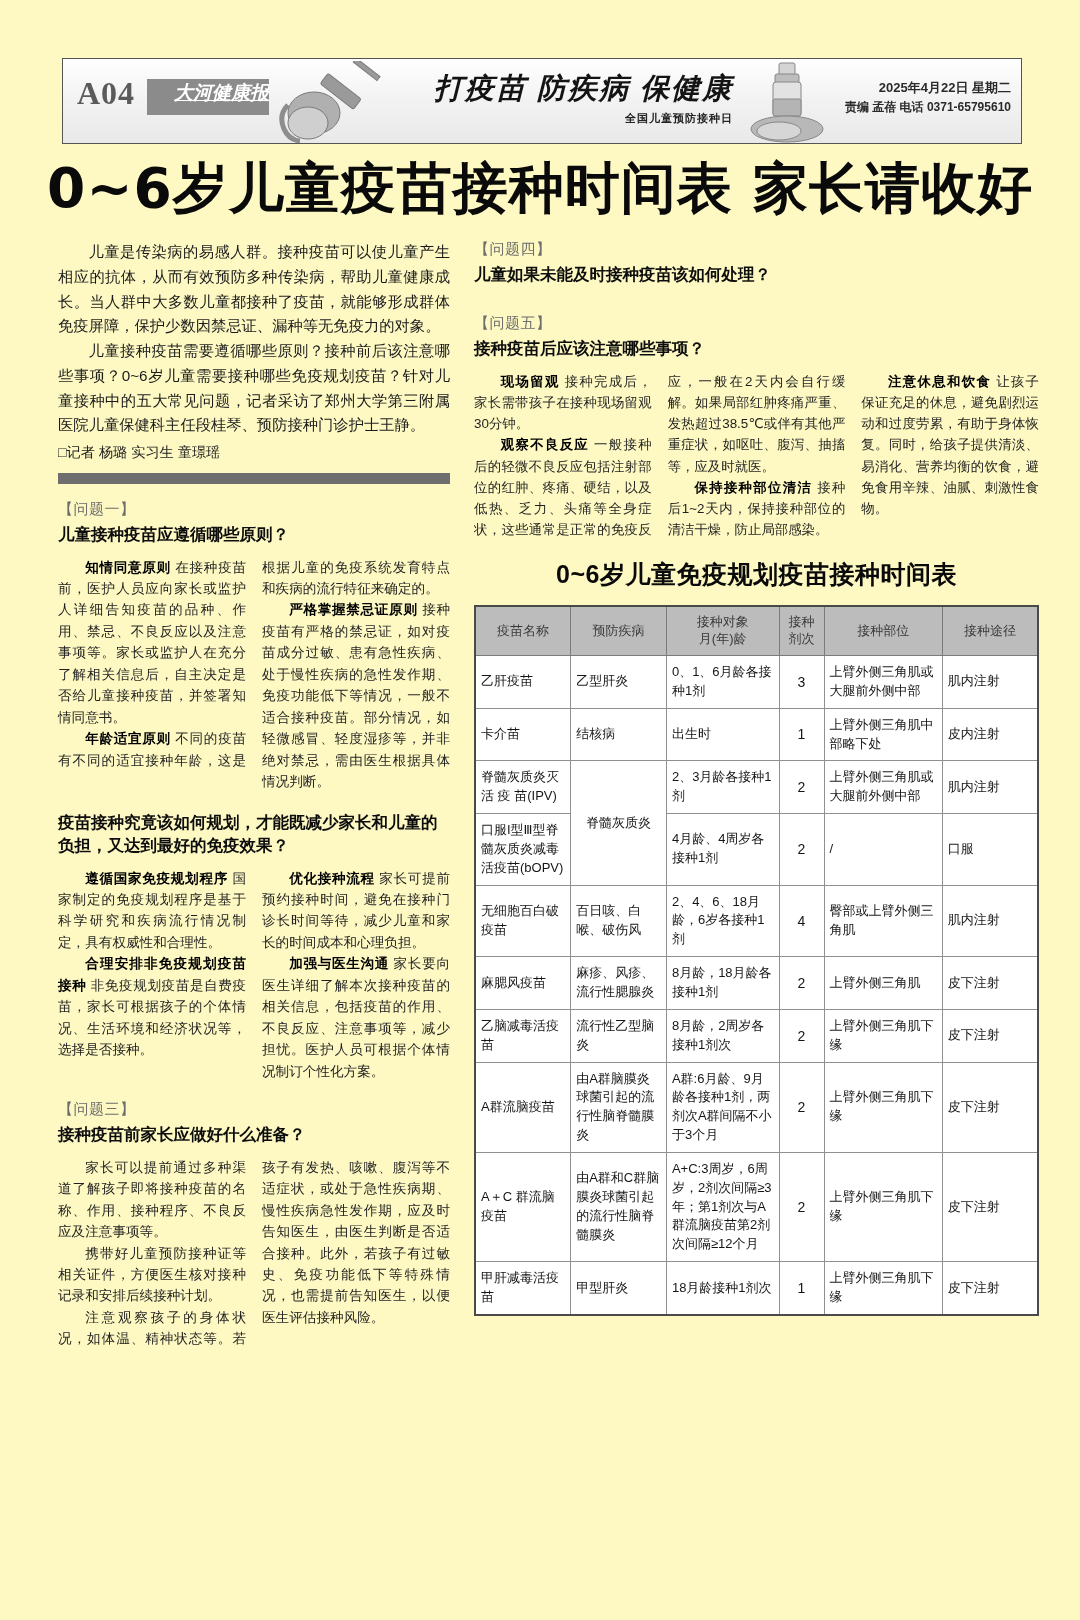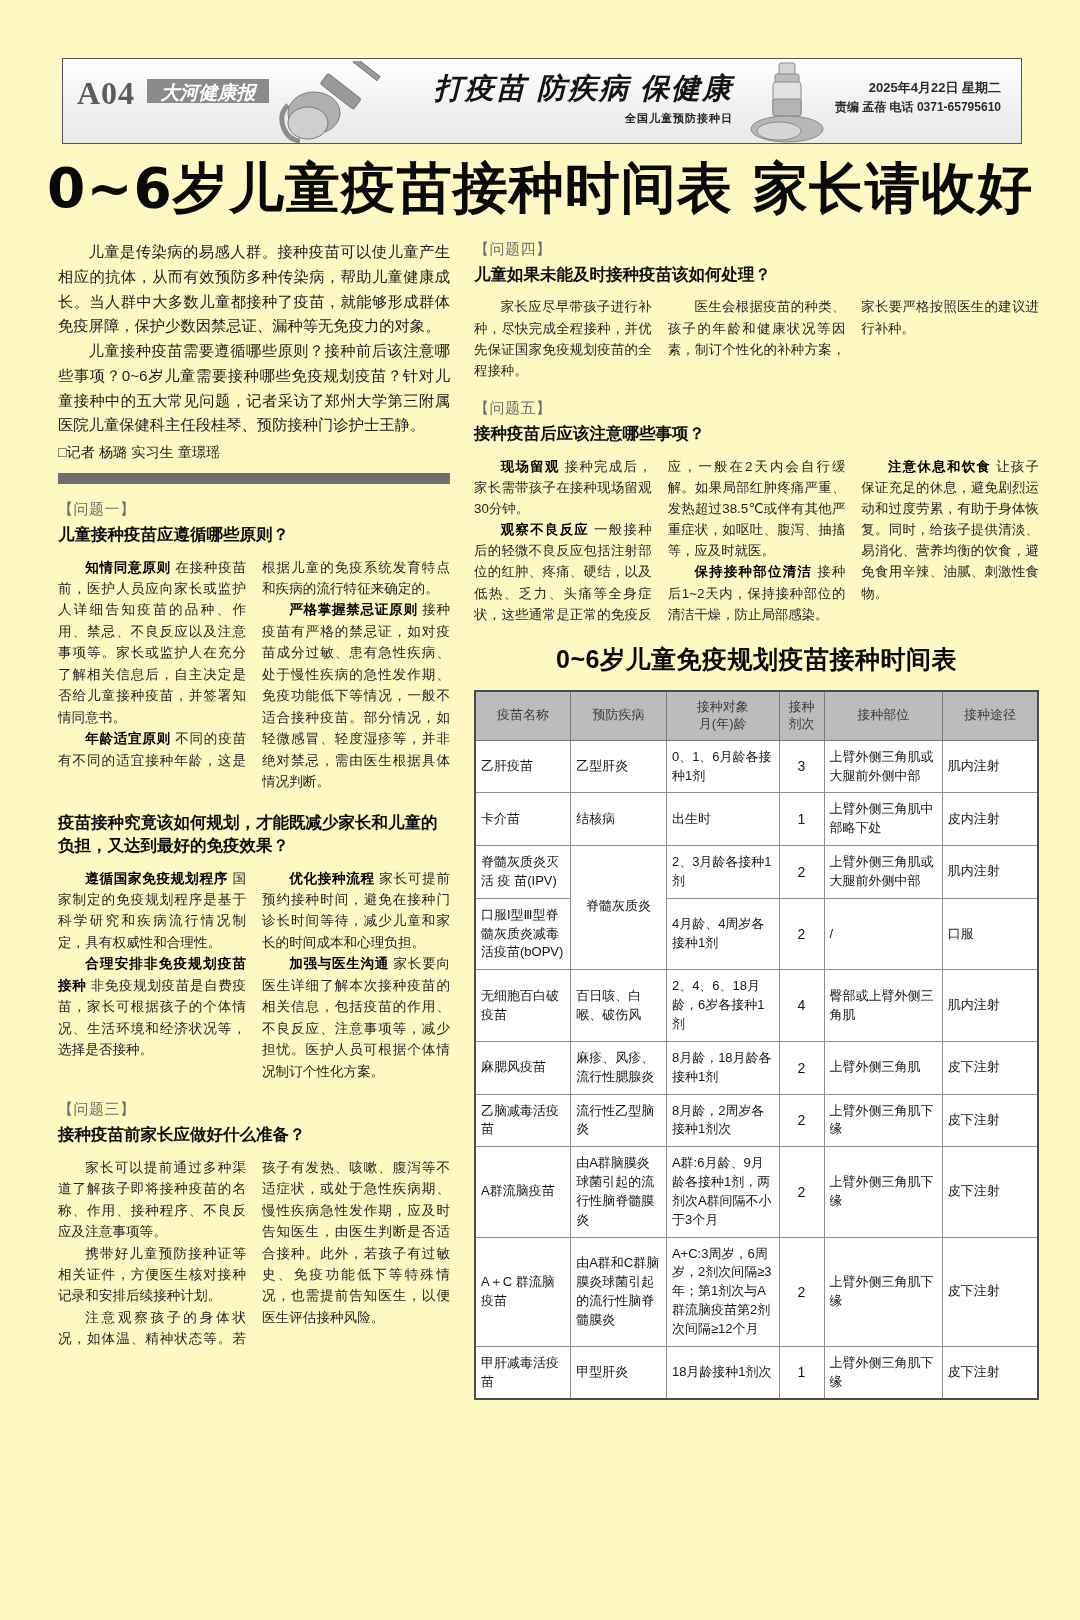--- a/index.html
+++ b/index.html
@@ -42,32 +42,33 @@
     font-size: 32px;
     font-weight: 700;
     letter-spacing: 1px;
     color: #5b5b5b;
   }
   .mast-logo {
     position: absolute;
     left: 84px;
     top: 20px;
     width: 122px;
-    height: 24px;
+    height: 36px;
     background: #8b8b8b;
     color: #ffffff;
     font-family: "Liberation Serif", "DejaVu Serif", serif;
     font-size: 19px;
     font-weight: 700;
     font-style: italic;
     letter-spacing: 0px;
-    text-align: center;
+    text-align: right;
     line-height: 28px;
     white-space: nowrap;
     overflow: hidden;
+    text-decoration: underline;
   }
   .mast-syringe {
     position: absolute;
     left: 205px;
     top: 2px;
     width: 120px;
     height: 82px;
   }
   .mast-vial {
     position: absolute;
@@ -96,21 +97,21 @@
     width: 340px;
     text-align: right;
     font-size: 11px;
     font-weight: 700;
     letter-spacing: 1px;
     color: #222;
     white-space: nowrap;
   }
   .mast-meta {
     position: absolute;
-    right: 20px;
+    right: 10px;
     top: 18px;
     text-align: right;
     line-height: 1.65;
   }
   .mast-date {
     font-size: 13px;
     font-weight: 700;
     color: #2a2a2a;
     white-space: nowrap;
   }
@@ -235,21 +236,21 @@
     line-height: 1.3;
     font-size: 13px;
   }
   table.vt td {
     border: 1px solid #8f8f8f;
     padding: 7px 5px;
     vertical-align: middle;
     line-height: 1.45;
     background: #fff;
   }
-  td.c { text-align: center; font-family: Liberation Mono, monospace; }
+  td.c { text-align: center; }
   td.l { text-align: left; }
   .dose { text-align: center; font-size: 14px; }
 </style>
 </head>
 <body>
 
 <div class="page">
 
   <div class="masthead">
     <div class="mast-page-no">A04</div>
@@ -324,24 +325,20 @@
       <p>携带好儿童预防接种证等相关证件，方便医生核对接种记录和安排后续接种计划。</p>
       <p>注意观察孩子的身体状况，如体温、精神状态等。若孩子有发热、咳嗽、腹泻等不适症状，或处于急性疾病期、慢性疾病急性发作期，应及时告知医生，由医生判断是否适合接种。此外，若孩子有过敏史、免疫功能低下等特殊情况，也需提前告知医生，以便医生评估接种风险。</p>
     </div>
 
   </div>
 
   <div class="col-right">
 
     <div class="q-tag">【问题四】</div>
     <div class="q-title">儿童如果未能及时接种疫苗该如何处理？</div>
-    <div class="threecol">
-      <p>家长应尽早带孩子进行补种，尽快完成全程接种，并优先保证国家免疫规划疫苗的全程接种。</p>
-      <p>医生会根据疫苗的种类、孩子的年龄和健康状况等因素，制订个性化的补种方案，家长要严格按照医生的建议进行补种。</p>
-    </div>
 
     <div class="sec-gap"></div>
 
     <div class="q-tag">【问题五】</div>
     <div class="q-title">接种疫苗后应该注意哪些事项？</div>
     <div class="threecol">
       <p><b>现场留观</b><span> 接种完成后，家长需带孩子在接种现场留观30分钟。</span></p>
       <p><b>观察不良反应</b><span> 一般接种后的轻微不良反应包括注射部位的红肿、疼痛、硬结，以及低热、乏力、头痛等全身症状，这些通常是正常的免疫反应，一般在2天内会自行缓解。如果局部红肿疼痛严重、发热超过38.5℃或伴有其他严重症状，如呕吐、腹泻、抽搐等，应及时就医。</span></p>
       <p><b>保持接种部位清洁</b><span> 接种后1~2天内，保持接种部位的清洁干燥，防止局部感染。</span></p>
       <p><b>注意休息和饮食</b><span> 让孩子保证充足的休息，避免剧烈运动和过度劳累，有助于身体恢复。同时，给孩子提供清淡、易消化、营养均衡的饮食，避免食用辛辣、油腻、刺激性食物。</span></p>

